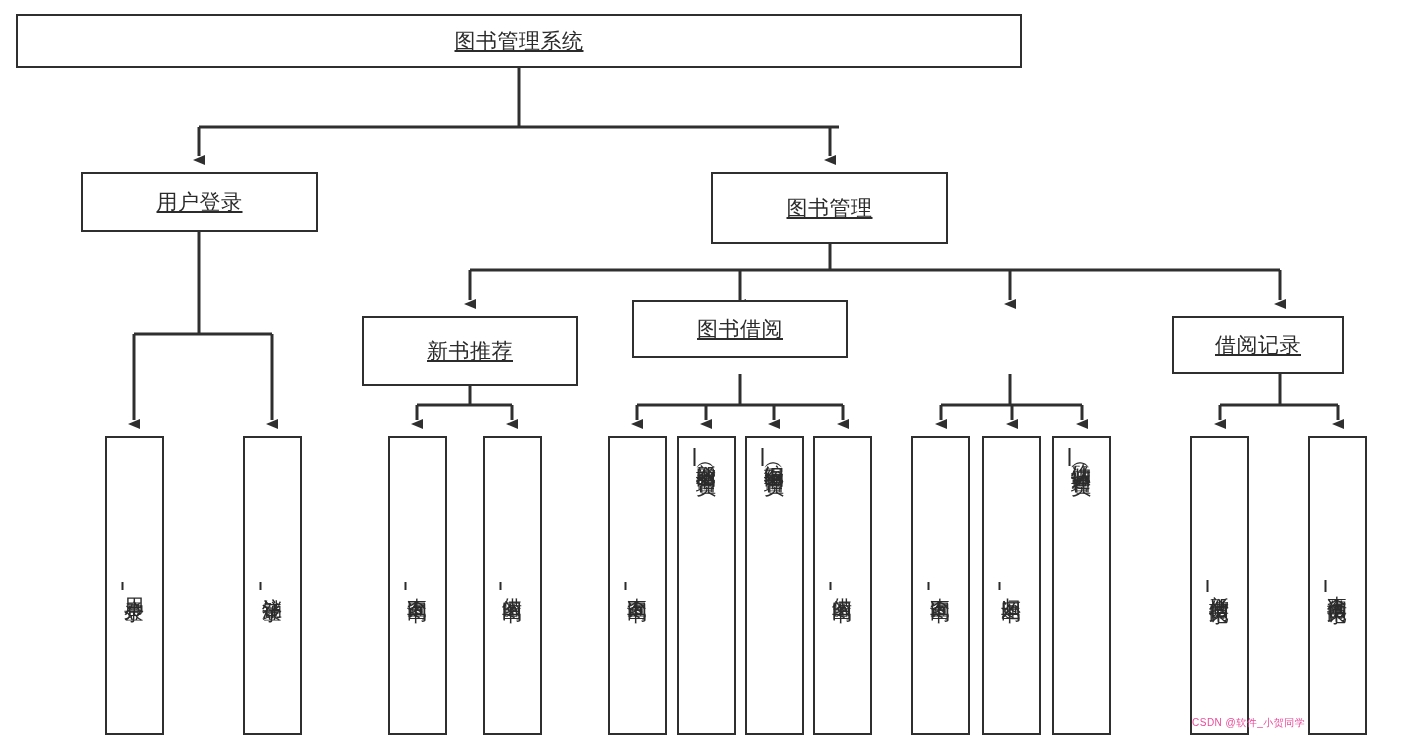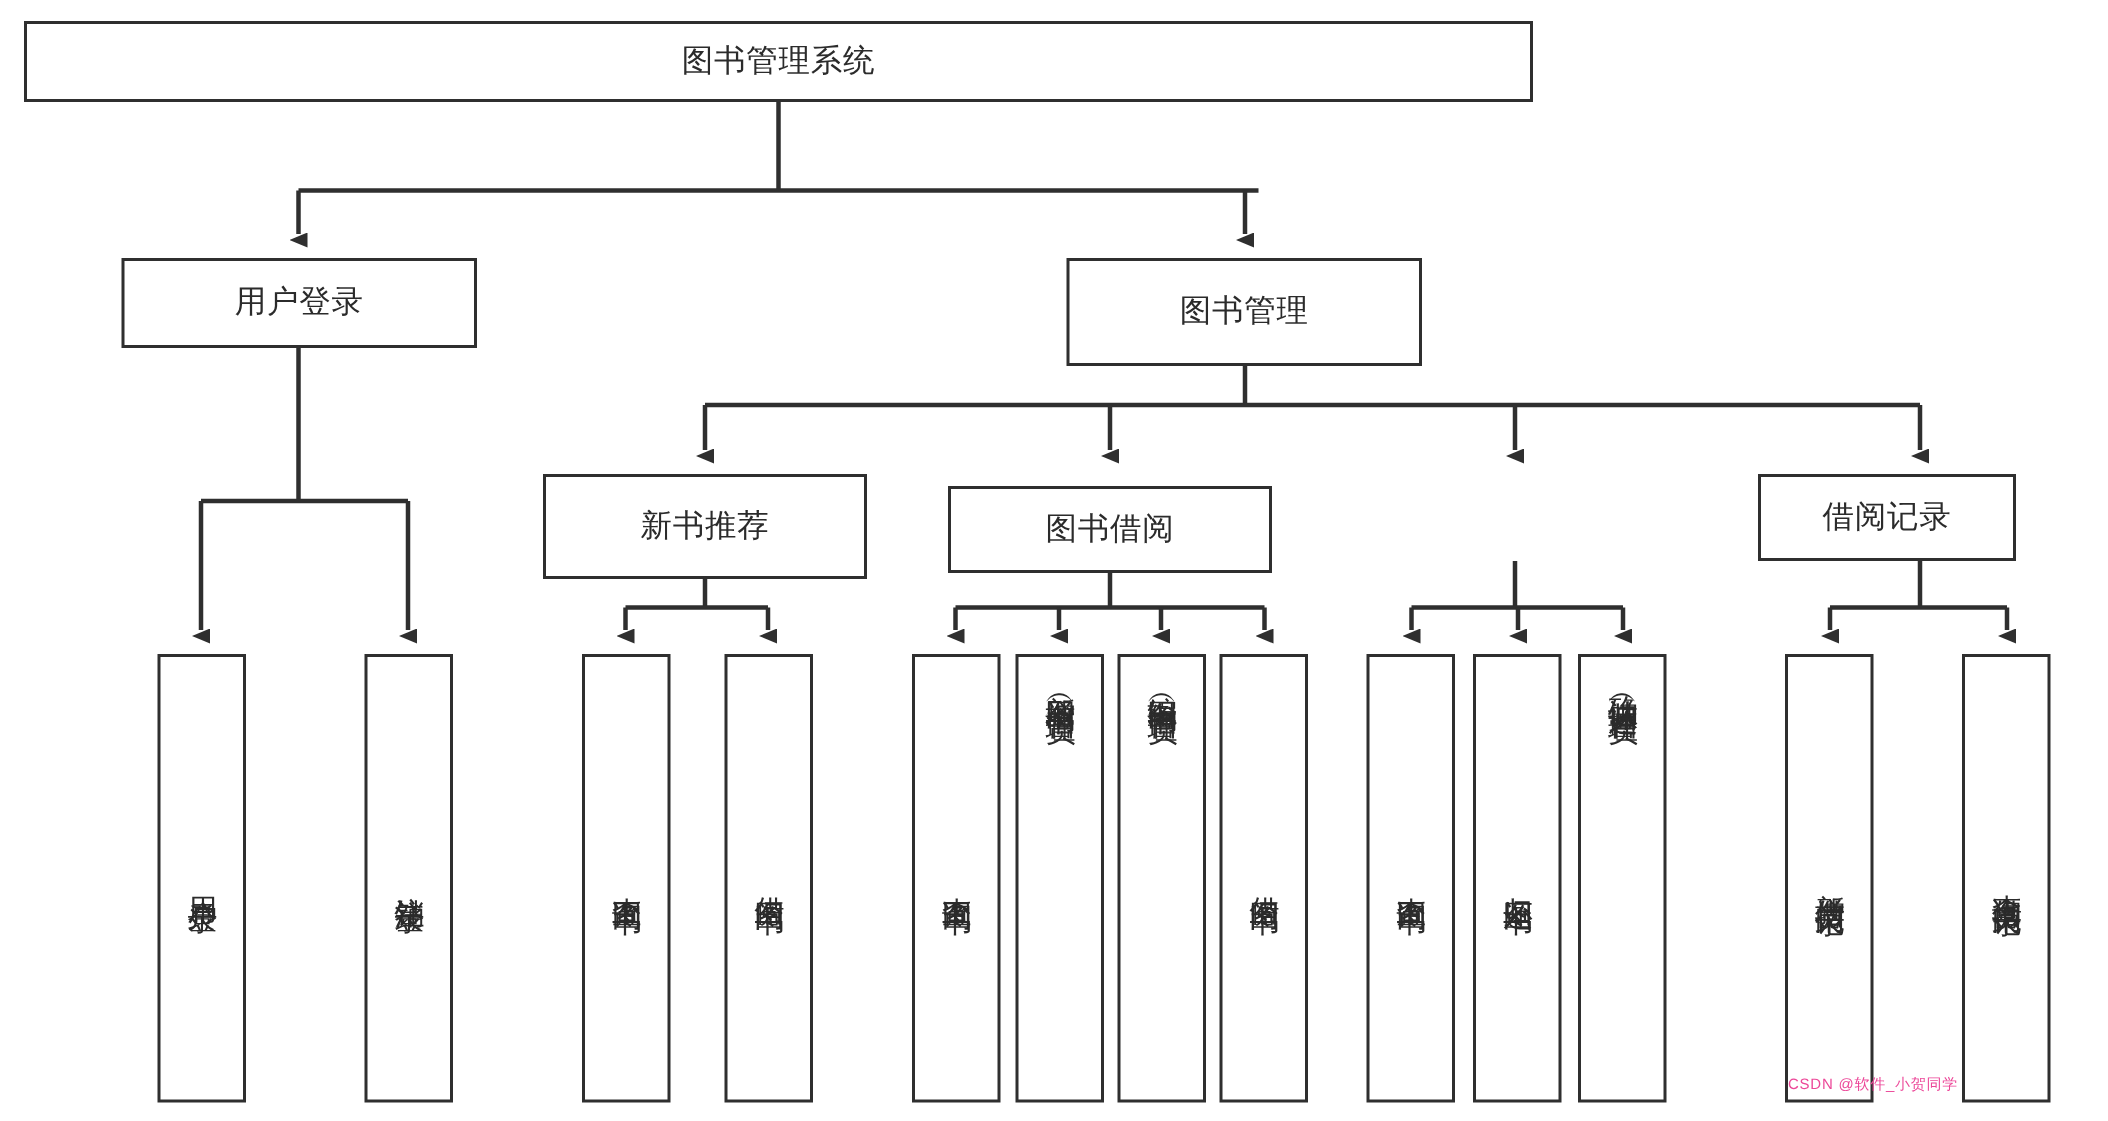--- a/index.html
+++ b/index.html
@@ -35,20 +35,21 @@
     align-items: center;
     justify-content: center;
     color: #2b2b2b;
     line-height: 1.18;
     z-index: 2;
   }
   .node-label {
     display: block;
     text-align: center;
     white-space: pre-line;
+    text-decoration: underline;
   }
   .node.horizontal .node-label {
     font-size: 21px;
     letter-spacing: 0.5px;
   }
   .node.root .node-label {
     font-size: 21px;
   }
   .node.vertical {
     align-items: flex-start;
@@ -137,21 +138,21 @@
   <div class="node horizontal" style="left:81px; top:172px; width:237px; height:60px;">
     <span class="node-label">用户登录</span>
   </div>
   <div class="node horizontal" style="left:711px; top:172px; width:237px; height:72px;">
     <span class="node-label">图书管理</span>
   </div>
 
   <div class="node horizontal" style="left:362px; top:316px; width:216px; height:70px;">
     <span class="node-label">新书推荐</span>
   </div>
-  <div class="node horizontal" style="left:632px; top:324px; width:216px; height:58px;">
+  <div class="node horizontal" style="left:632px; top:300px; width:216px; height:58px;">
     <span class="node-label">图书借阅</span>
   </div>
   <div class="node horizontal" style="left:1172px; top:316px; width:172px; height:58px;">
     <span class="node-label">借阅记录</span>
   </div>
 
   <div class="node vertical centered" style="left:105px; top:436px; width:59px; height:299px;">
     <span class="node-label">用户登录</span>
   </div>
   <div class="node vertical centered" style="left:243px; top:436px; width:59px; height:299px;">

